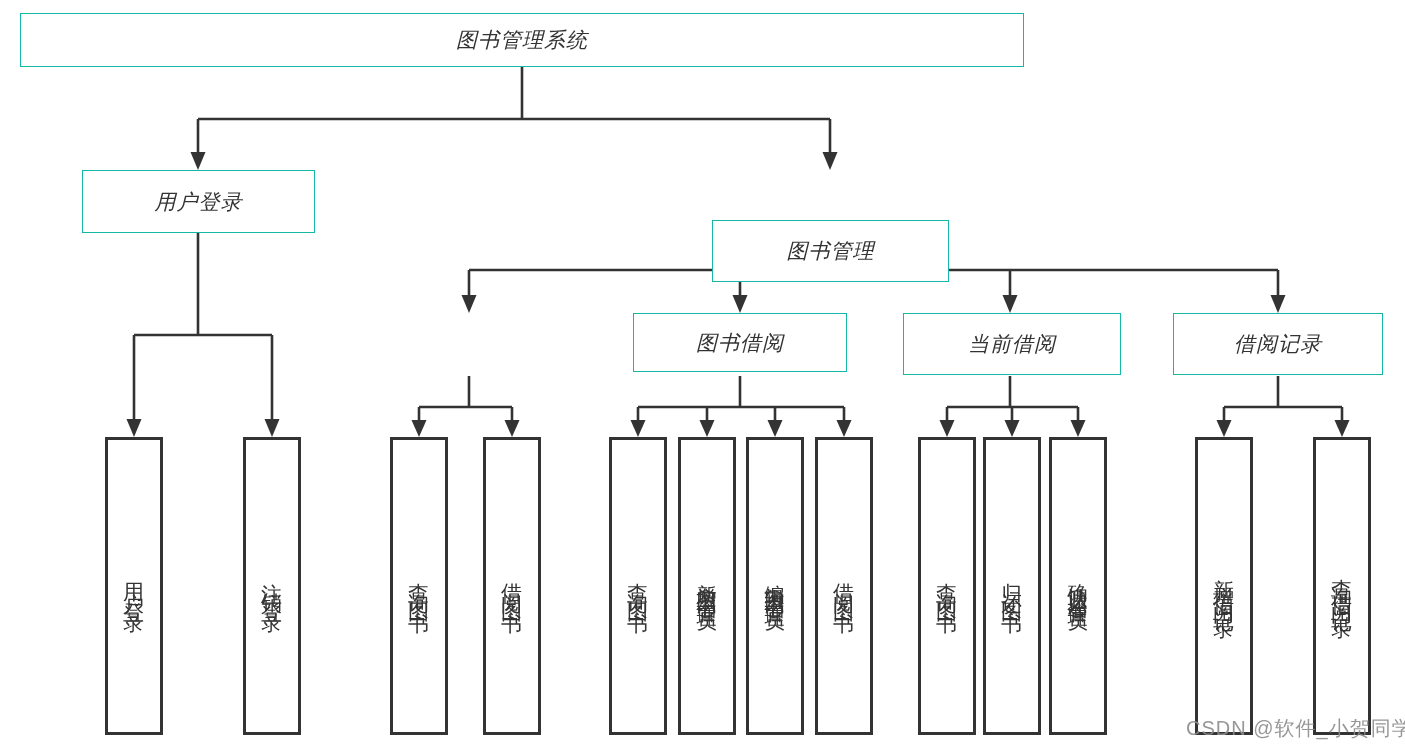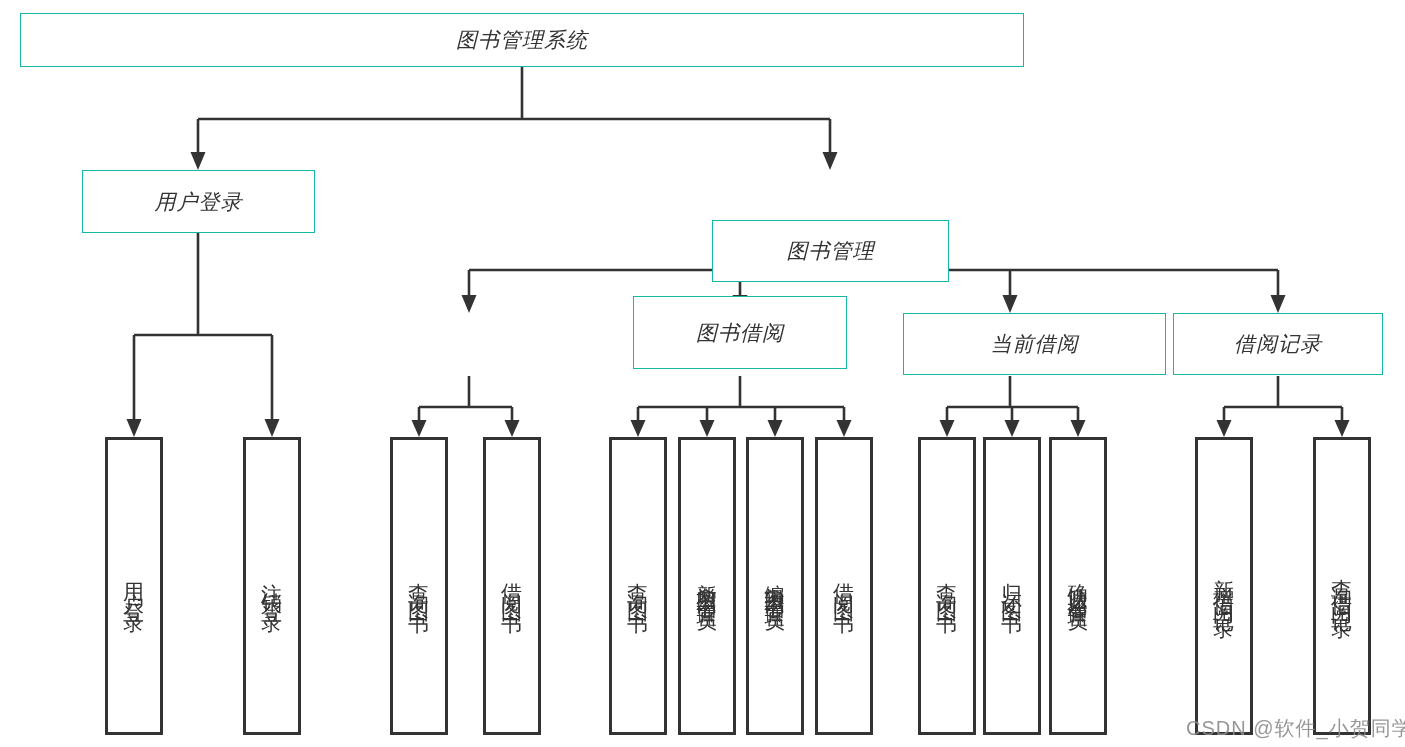--- a/index.html
+++ b/index.html
@@ -64,22 +64,22 @@
     color: #333333;
     line-height: 1;
   }
   .vbox.med   { letter-spacing: 8px; }
   .vbox.dense { letter-spacing: 4px; font-size: 20px; }
 
   .node-root          { left: 20px;   top: 13px;  width: 1004px; height: 54px; }
   .node-user-login    { left: 82px;   top: 170px; width: 233px;  height: 63px; }
   .node-book-mgmt     { left: 712px;  top: 176px; width: 237px;  height: 62px; margin-top: 44px; }
   .node-new-books     { left: 362px;  top: 313px; width: 214px;  height: 63px; }
-  .node-book-borrow   { left: 633px;  top: 296px; width: 214px;  height: 73px; }
-  .node-current       { left: 903px;  top: 313px; width: 263px;  height: 62px; }
+  .node-book-borrow   { left: 633px;  top: 313px; width: 214px;  height: 59px; }
+  .node-current       { left: 903px;  top: 313px; width: 218px;  height: 62px; }
   .node-records       { left: 1173px; top: 313px; width: 210px;  height: 62px; }
 
   .v1  { left: 105px; }
   .v2  { left: 243px; }
   .v3  { left: 390px; }
   .v4  { left: 483px; }
   .v5  { left: 609px; }
   .v6  { left: 678px; }
   .v7  { left: 746px; }
   .v8  { left: 815px; }

